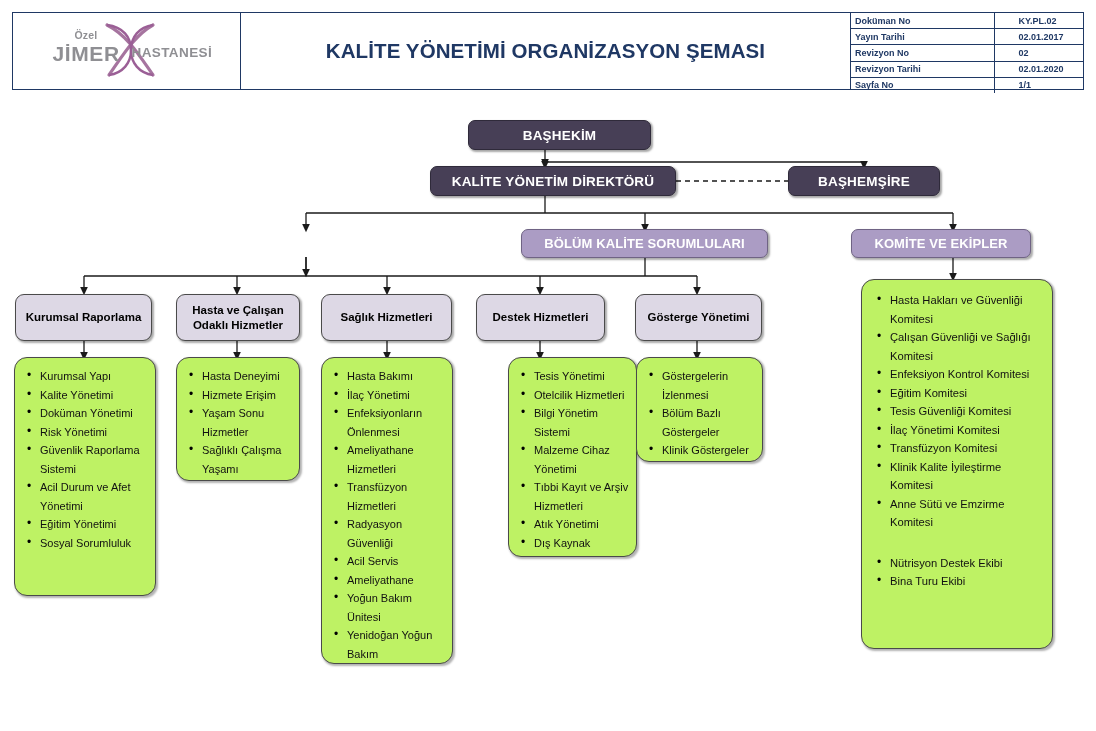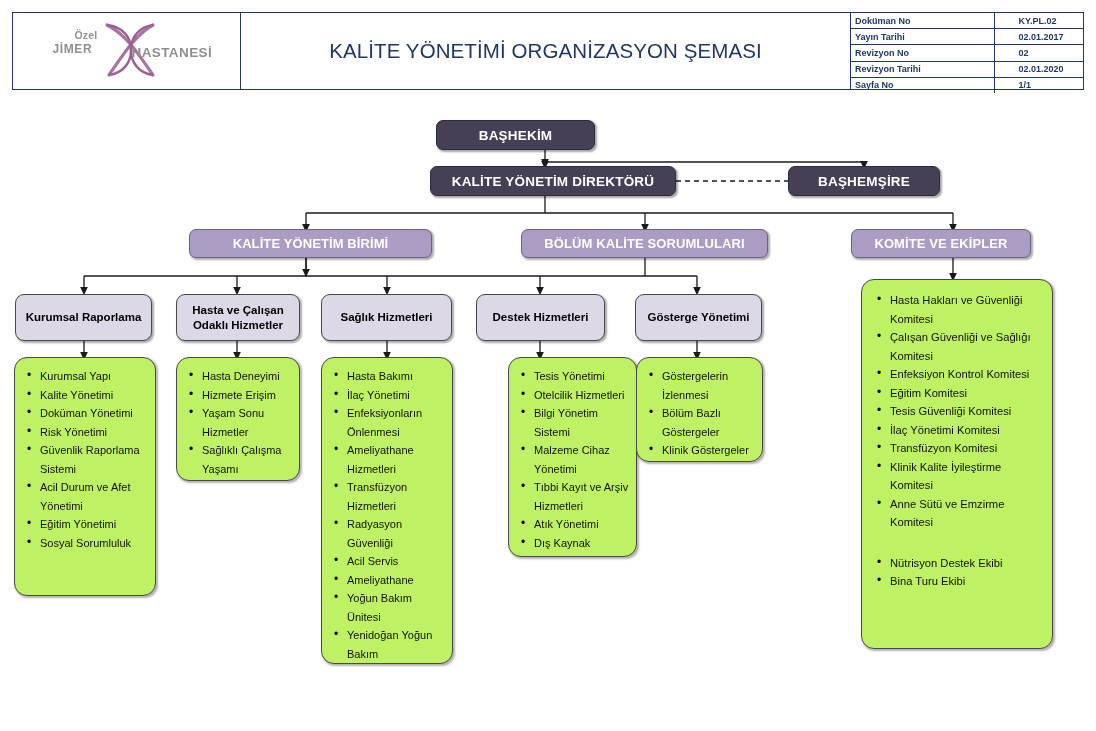--- a/index.html
+++ b/index.html
@@ -47,21 +47,21 @@
     top: 6px;
     font-size: 10.5px;
     font-weight: bold;
     color: #8f8f93;
     letter-spacing: .2px;
   }
   .logo-jimer {
     position: absolute;
     left: 26px;
     top: 19px;
-    font-size: 12px;
+    font-size: 21px;
     font-weight: bold;
     color: #8f8f93;
     letter-spacing: .6px;
   }
   .logo-hastanesi {
     position: absolute;
     left: 105px;
     top: 22px;
     font-size: 13.5px;
     font-weight: bold;
@@ -79,21 +79,21 @@
   .header-title-cell {
     flex: 1;
     border-right: 1.4px solid #1f3864;
     box-sizing: border-box;
     display: flex;
     align-items: center;
     justify-content: center;
   }
   .header-title {
     font-size: 20.5px;
-    font-weight: normal;
+    font-weight: bold;
     color: #1f3864;
     letter-spacing: .1px;
     white-space: nowrap;
   }
 
   .header-meta-cell {
     width: 232px;
     box-sizing: border-box;
   }
   .meta-table {
@@ -296,26 +296,25 @@
       <path d="M84,341 L84,356" marker-end="url(#arw)"></path>
       <path d="M237,341 L237,356" marker-end="url(#arw)"></path>
       <path d="M387,341 L387,356" marker-end="url(#arw)"></path>
       <path d="M540,341 L540,356" marker-end="url(#arw)"></path>
       <path d="M697,341 L697,356" marker-end="url(#arw)"></path>
 
       <path d="M953,257 L953,277" marker-end="url(#arw)"></path>
     </g>
   </svg>
 
-  <div class="node node-l1" style="left:436px; top:120px; width:159px; height:30px;">BAŞHEKİM</div>
+  <div class="node node-l1" style="left:468px; top:120px; width:183px; height:30px;">BAŞHEKİM</div>
 
   <div class="node node-l2" style="left:430px; top:166px; width:246px; height:30px;">KALİTE YÖNETİM DİREKTÖRÜ</div>
   <div class="node node-l2" style="left:788px; top:166px; width:152px; height:30px;">BAŞHEMŞİRE</div>
 
-  <div class="node node-l3" style="left:189px; top:229px; width:243px; height:29px;">KALİTE YÖNETİM BİRİMİ</div>
   <div class="node node-l3" style="left:521px; top:229px; width:247px; height:29px;">BÖLÜM KALİTE SORUMLULARI</div>
   <div class="node node-l3" style="left:851px; top:229px; width:180px; height:29px;text-align:right;">KOMİTE VE EKİPLER</div>
 
   <div class="node node-l4" style="left:15px; top:294px; width:137px; height:47px;">Kurumsal Raporlama</div>
   <div class="node node-l4" style="left:176px; top:294px; width:124px; height:47px;">
       <span style="white-space:pre-line">Hasta ve Çalışan
 Odaklı Hizmetler</span>
     </div>
   <div class="node node-l4" style="left:321px; top:294px; width:131px; height:47px;">Sağlık Hizmetleri</div>
   <div class="node node-l4" style="left:476px; top:294px; width:129px; height:47px;">Destek Hizmetleri</div>

